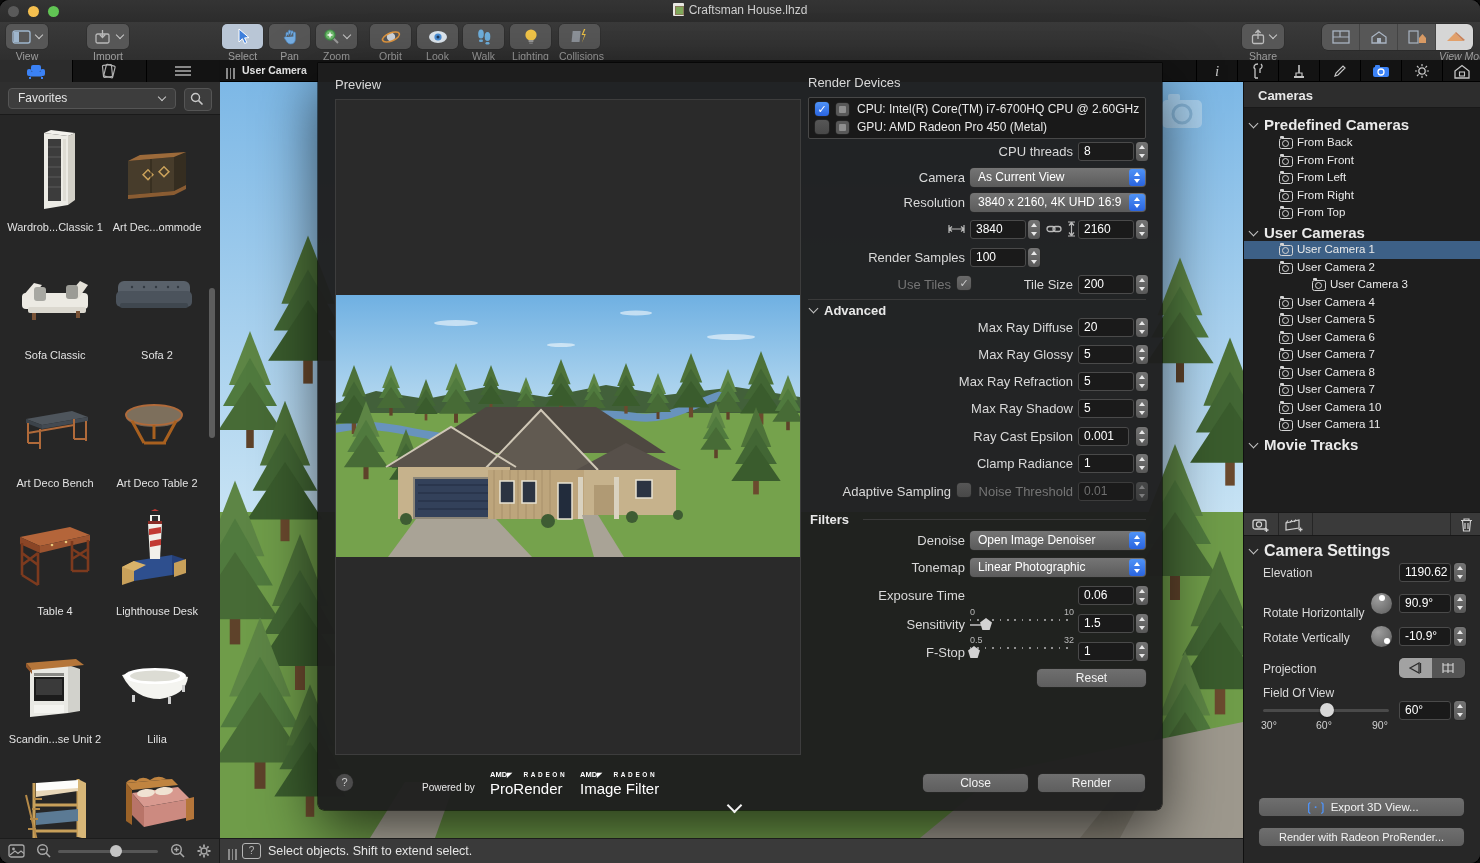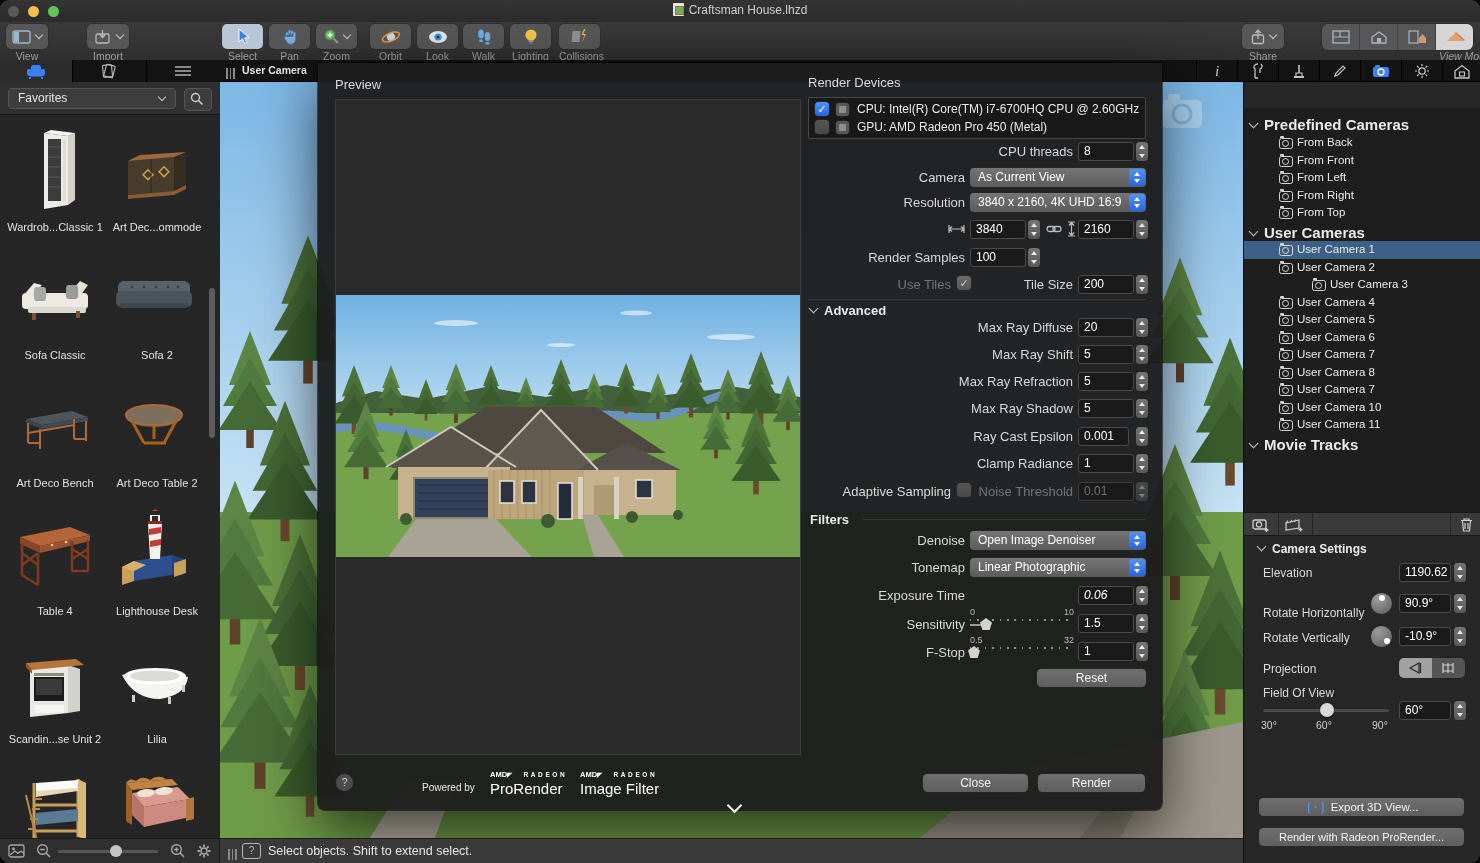--- a/index.html
+++ b/index.html
@@ -481,20 +481,23 @@
           <ellipse cx="38" cy="28" rx="9" ry="4" fill="#f0e2d2" transform="rotate(-6 38 28)"></ellipse>
           <ellipse cx="56" cy="26" rx="9" ry="4" fill="#f0e2d2" transform="rotate(-6 56 26)"></ellipse>
           <polygon points="78,34 86,32 86,54 78,56" fill="#b5763a"></polygon>
         </svg>
     </div>
 
     <div class="scroller" style="left:209px;top:228px;width:6px;height:150px;"></div>
   </div>
 
   <div class="rightpanel">
+    <div class="abs" style="left:0;top:0;width:237px;height:26px;background:#2d2d2d;border-bottom:1px solid #191919;box-sizing:border-box;">
+      <div class="hdr" style="left:14px;top:6px;font-weight:bold;">Cameras</div>
+    </div>
 
     <div class="abs" style="left:0;top:26px;width:237px;height:404px;background:#1e1e1e;">
       <div class="treehdr" style="top:8px;"><span class="disc"></span><span>Predefined Cameras</span></div>
       <div class="treerow" style="top:26px;">
           <span class="cami" style="left:35px;top:4px;"></span>
           <span class="t">From Back</span>
         </div>
       <div class="treerow" style="top:43.5px;">
           <span class="cami" style="left:35px;top:4px;"></span>
           <span class="t">From Front</span>
@@ -570,21 +573,21 @@
       <div class="abs" style="left:34px;top:0;width:34px;height:22px;border-right:1px solid #252525;"><svg width="19" height="15" style="margin:4px 0 0 7px;">
             <path d="M1 6 L14 3 L14 11 L1 13 Z" fill="none" stroke="#d0d0d0" stroke-width="1.2"></path>
             <path d="M1 6 L3 3.5 M5 5.5 L7 3 M9 4.8 L11 2.5" stroke="#d0d0d0" stroke-width="1.1"></path>
             <path d="M15.5 10.5 v4 M13.5 12.5 h4" stroke="#d0d0d0" stroke-width="1.3"></path>
           </svg></div>
       <div class="abs" style="right:0;top:0;width:30px;height:22px;border-left:1px solid #252525;"><svg width="13" height="15" style="margin:4px 0 0 9px;">
             <path d="M1 3.5 h11 M4 3.5 V2 h5 v1.5 M2.5 3.5 l1 10.5 h6 l1-10.5 M5 6v6 M8 6v6" fill="none" stroke="#d0d0d0" stroke-width="1.2"></path>
           </svg></div>
     </div>
 
-    <div class="treehdr" style="top:460px;position:absolute;left:14px;font-size:12px;"><span class="disc"></span><span>Camera Settings</span></div>
+    <div class="treehdr" style="top:460px;position:absolute;left:6px;font-size:16px;"><span class="disc"></span><span>Camera Settings</span></div>
 
     <div class="lbl" style="left:19px;top:484px;font-size:12px;">Elevation</div>
     <div class="fld" style="left:155px;top:481px;width:52px;">1190.62</div>
     <div class="stp" style="left:210px;top:481px;"></div>
 
     <div class="lbl" style="left:19px;top:516px;font-size:12px;margin-top:8px;">Rotate Horizontally</div>
     <div class="knob" style="left:127px;top:511px;">
         <span class="dot" style="left:7.5px;top:2px;"></span>
       </div>
     <div class="fld" style="left:155px;top:512px;width:52px;">90.9°</div>
@@ -754,21 +757,21 @@
     <div class="stp" style="left:818px;top:212px;"></div>
 
     <div class="sepline" style="left:490px;top:236px;width:338px;"></div>
 
     <div class="hdr" style="left:492px;top:240px;"><span class="disc"></span><span>Advanced</span></div>
 
     <div class="lbl r" style="left:555px;top:257px;width:200px;">Max Ray Diffuse</div>
     <div class="fld" style="left:760px;top:255px;width:56px;">20</div>
     <div class="stp" style="left:818px;top:255px;"></div>
 
-    <div class="lbl r" style="left:555px;top:284px;width:200px;">Max Ray Shift</div>
+    <div class="lbl r" style="left:555px;top:284px;width:200px;">Max Ray Glossy</div>
     <div class="fld" style="left:760px;top:282px;width:56px;">5</div>
     <div class="stp" style="left:818px;top:282px;"></div>
 
     <div class="lbl r" style="left:555px;top:311px;width:200px;">Max Ray Refraction</div>
     <div class="fld" style="left:760px;top:309px;width:56px;">5</div>
     <div class="stp" style="left:818px;top:309px;"></div>
 
     <div class="lbl r" style="left:555px;top:338px;width:200px;">Max Ray Shadow</div>
     <div class="fld" style="left:760px;top:336px;width:56px;">5</div>
     <div class="stp" style="left:818px;top:336px;"></div>
@@ -790,21 +793,21 @@
     <div class="hdr" style="left:492px;top:449px;"><span>Filters</span></div>
     <div class="sepline" style="left:545px;top:456px;width:283px;"></div>
 
     <div class="lbl r" style="left:467px;top:470px;width:180px;">Denoise</div>
     <div class="dd" style="left:652px;top:468px;width:176px;"><span>Open Image Denoiser</span><span class="ddcap"></span></div>
 
     <div class="lbl r" style="left:467px;top:497px;width:180px;">Tonemap</div>
     <div class="dd" style="left:652px;top:495px;width:176px;"><span>Linear Photographic</span><span class="ddcap"></span></div>
 
     <div class="lbl r" style="left:467px;top:525px;width:180px;">Exposure Time</div>
-    <div class="fld" style="left:760px;top:523px;width:56px;font-style:italic;">0.06</div>
+    <div class="fld" style="left:760px;top:523px;width:56px;">0.06</div>
     <div class="stp" style="left:818px;top:523px;"></div>
 
     <div class="lbl r" style="left:467px;top:554px;width:180px;" ind="dialog.filters.sensitivity.label"></div>
     <div class="lbl r" style="left:467px;top:554px;width:180px;">Sensitivity</div>
     <div class="dslider" style="left:652px;top:544px;">
       <span class="mm" style="left:0;">0</span>
       <span class="mm" style="right:0;">10</span>
       <span class="dots"></span>
         <span class="trk" style="width:15px;"></span>
         <span class="pk" style="left:10px;"></span>

